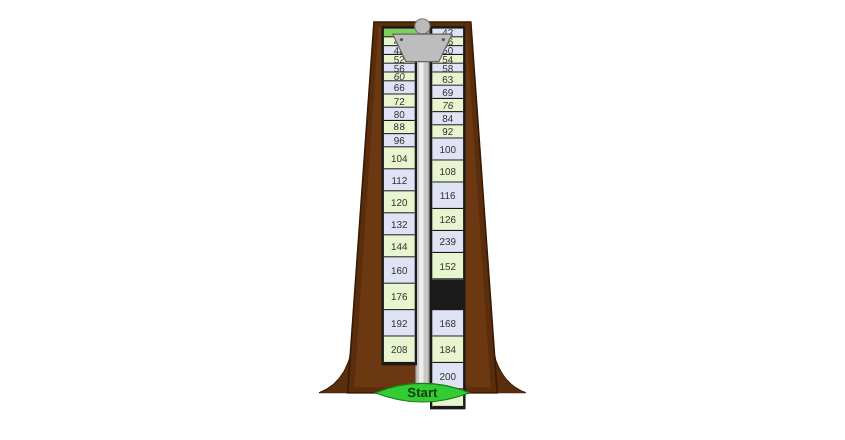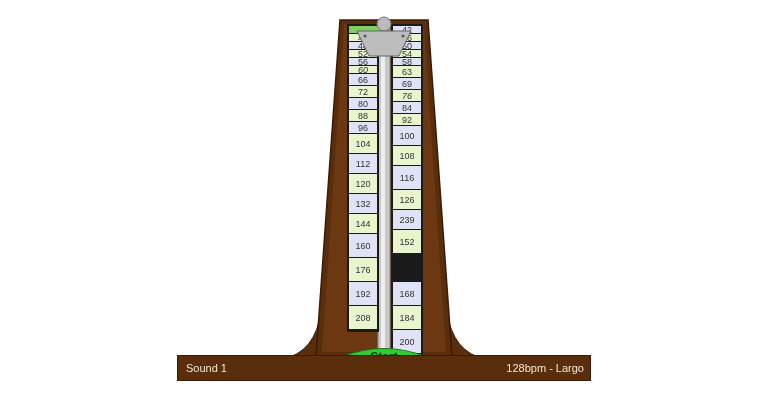--- a/index.html
+++ b/index.html
@@ -34,21 +34,21 @@
   <div id="leftcol" class="col" style="left:347px;top:24px;">
       <div class="cell hl" style="height: 8px; padding-left: 38px;">40</div>
       <div class="cell g" style="height: 8px;">44</div>
       <div class="cell b" style="height: 8px;">48</div>
       <div class="cell g" style="height: 8px;">52</div>
       <div class="cell b" style="height: 8px;">56</div>
       <div class="cell g" style="height: 8px; font-style: italic;">60</div>
       <div class="cell b" style="height: 12px;">66</div>
       <div class="cell g" style="height: 12px;">72</div>
       <div class="cell b" style="height: 12px;">80</div>
-      <div class="cell g" style="height: 12px;">88</div>
+      <div class="cell g" style="height: 12px; font-family: Liberation Mono, monospace;">88</div>
       <div class="cell b" style="height: 12px;">96</div>
       <div class="cell g" style="height: 20px;">104</div>
       <div class="cell b" style="height: 20px;">112</div>
       <div class="cell g" style="height: 20px;">120</div>
       <div class="cell b" style="height: 20px;">132</div>
       <div class="cell g" style="height: 20px;">144</div>
       <div class="cell b" style="height: 24px;">160</div>
       <div class="cell g" style="height: 24px;">176</div>
       <div class="cell b" style="height: 24px;">192</div>
       <div class="cell g" style="height: 24px;">208</div>
@@ -83,17 +83,13 @@
     <circle cx="403" cy="36" r="1.5" fill="#555"></circle>
   </svg>
 
   <div class="start-btn">
     <svg width="90" height="22" style="position:absolute;left:0;top:0">
         <path d="M2,11 Q45,-6 88,11 Q45,28 2,11 Z" fill="#33cc33" stroke="#1a7a1a"></path>
       </svg>
     <span class="start-label">Start</span>
   </div>
 
-  <div class="base-bar">
-    <span class="base-left">Sound 1</span>
-    <span class="base-right">128bpm - Largo</span>
-  </div>
 </div>
 
 </body></html>

